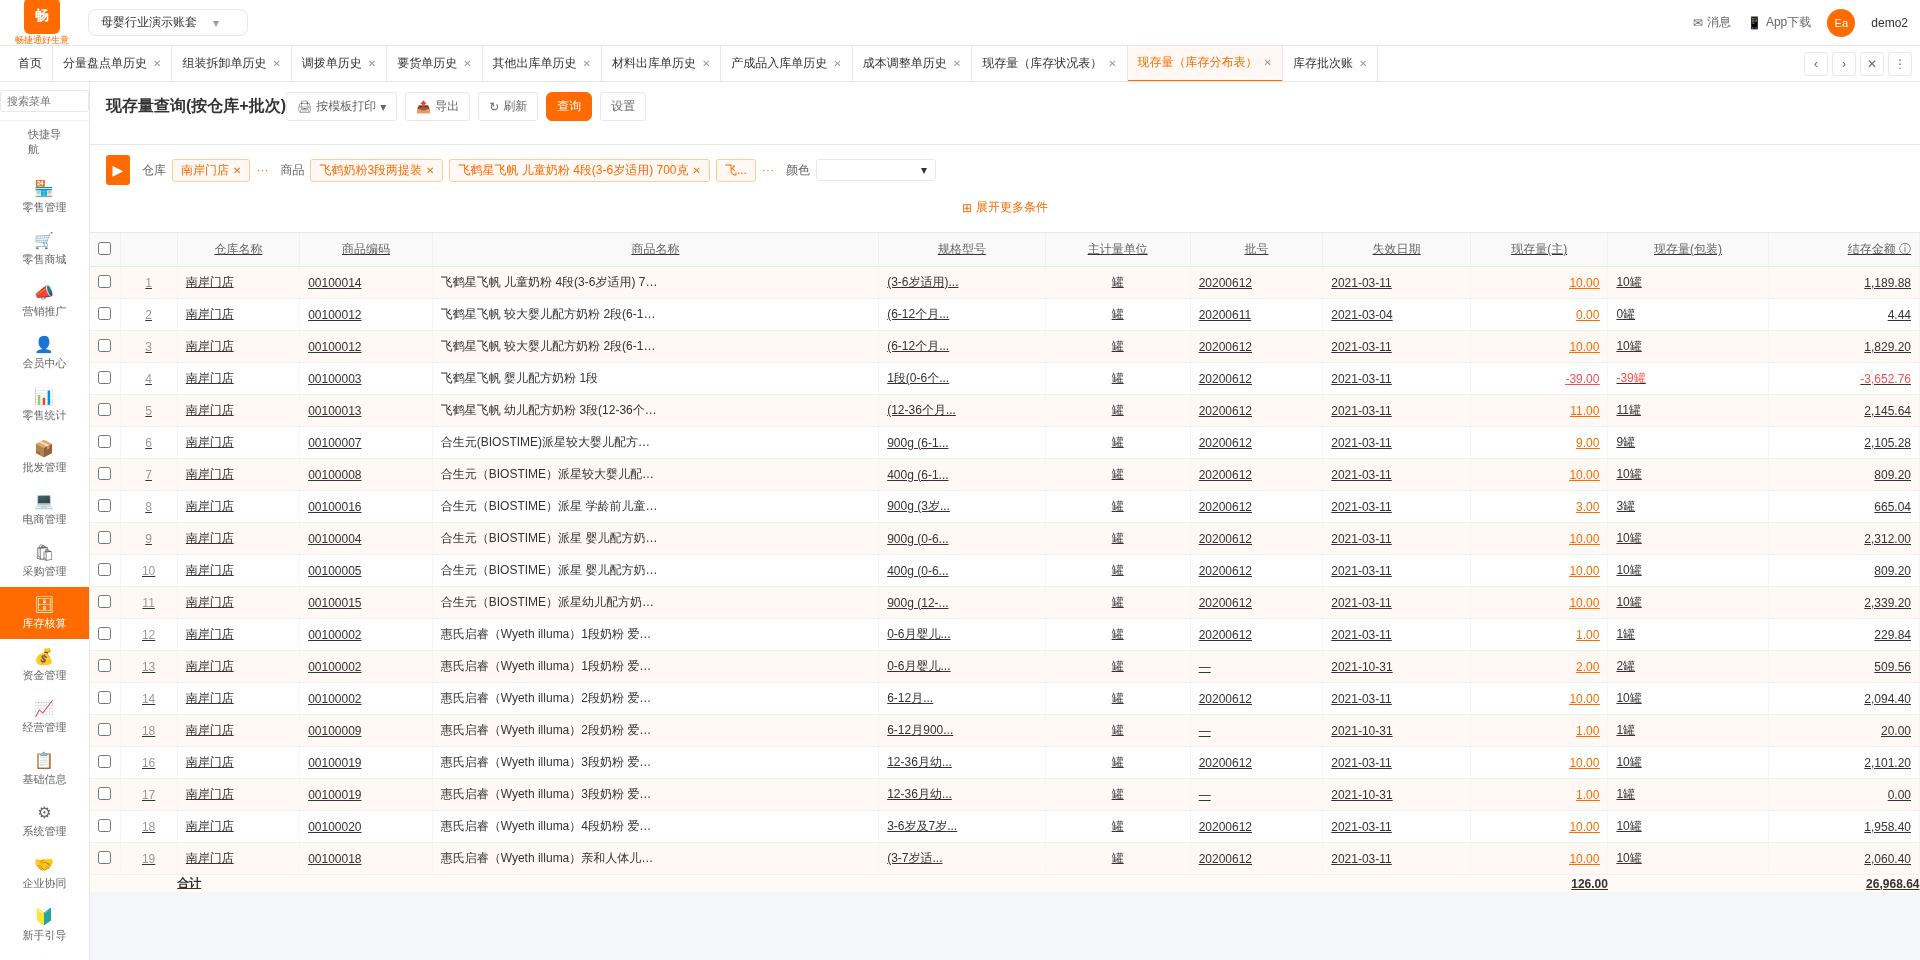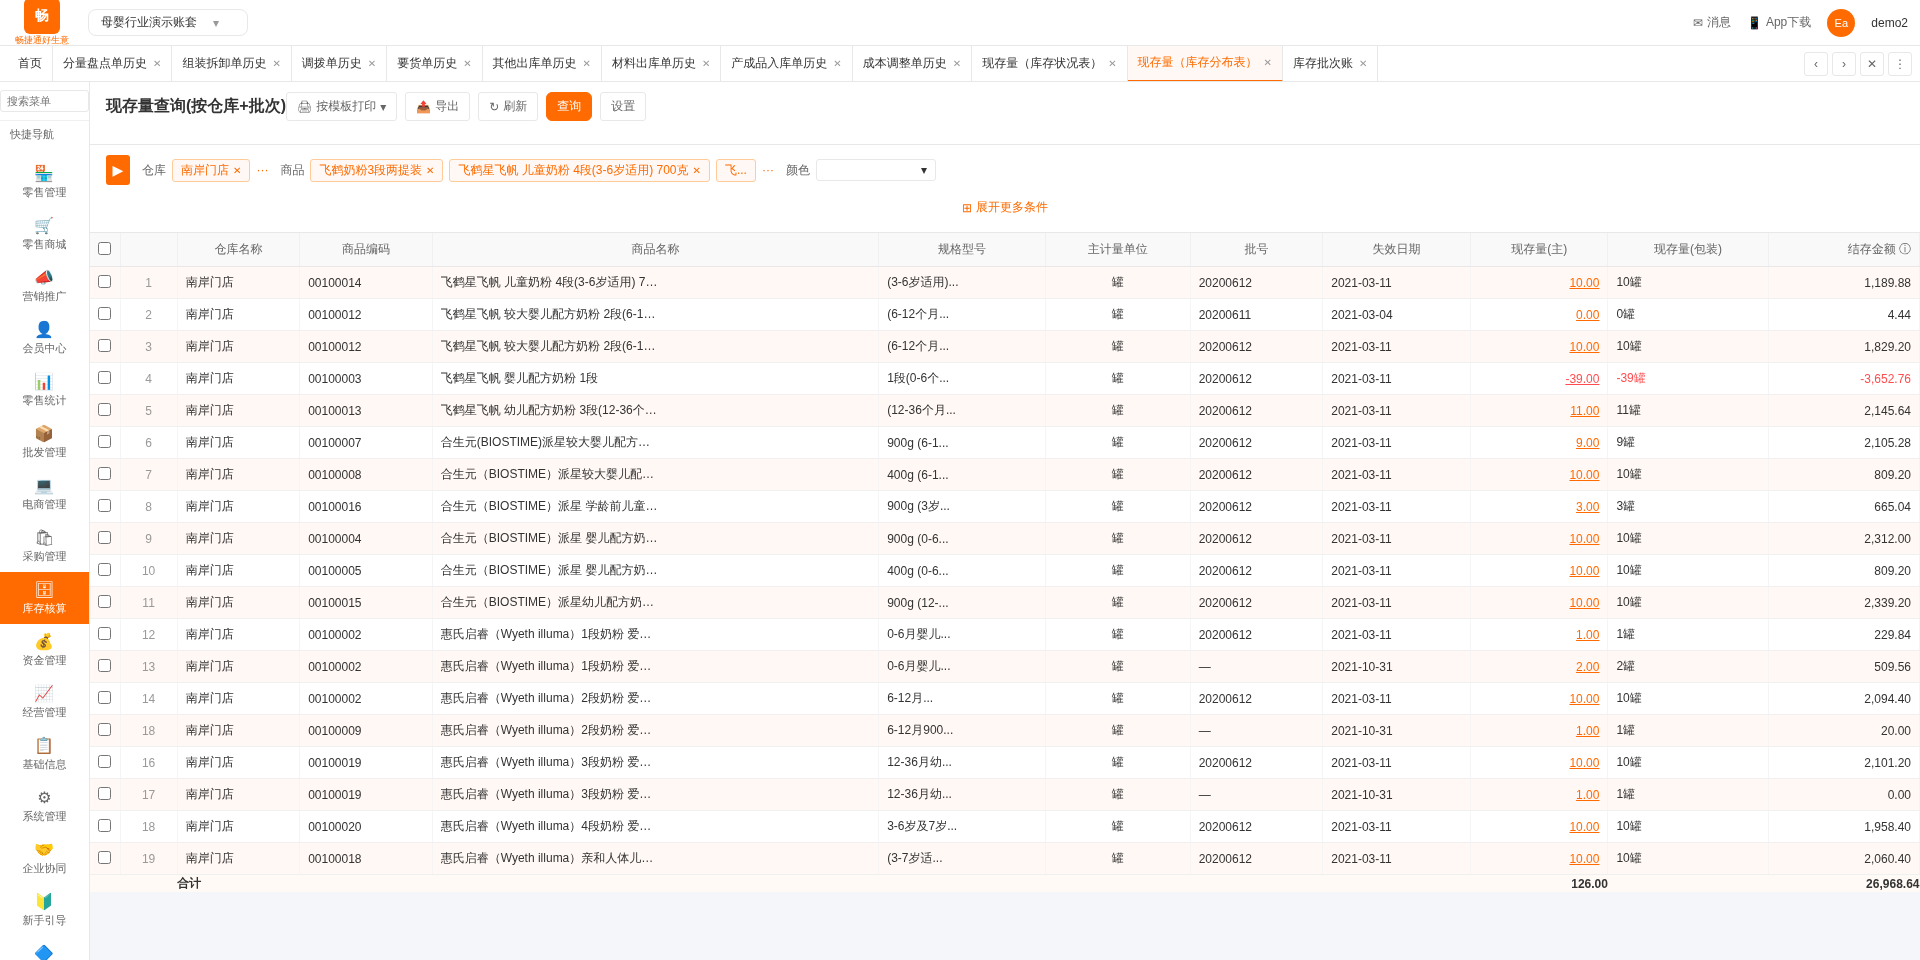--- a/index.html
+++ b/index.html
@@ -36,21 +36,21 @@
     .tab-nav { display: flex; align-items: center; margin-left: auto; gap: 4px; }
     .tab-nav-btn { width: 24px; height: 24px; border: 1px solid #e8e8e8; border-radius: 3px; display: flex; align-items: center; justify-content: center; cursor: pointer; color: #666; font-size: 12px; }
 
     
     .main-layout { display: flex; height: calc(960px - 46px - 36px); }
 
     
     .sidebar { width: 90px; background: #fff; border-right: 1px solid #e8e8e8; display: flex; flex-direction: column; flex-shrink: 0; }
     .sidebar-search { padding: 8px 0; border-bottom: 1px solid #f0f0f0; }
     .sidebar-search input { width: 100%; border: 1px solid #e8e8e8; border-radius: 3px; padding: 4px 6px; font-size: 11px; }
-    .sidebar-nav-label { padding: 6px 10px; font-size: 11px; color: #666; }
+    .sidebar-nav-label { padding: 6px 28px; font-size: 11px; color: #666; }
     .sidebar-item {
       display: flex; align-items: center; justify-content: center; flex-direction: column;
       padding: 8px 4px; cursor: pointer; color: #666; font-size: 11px; gap: 2px;
     }
     .sidebar-item.active { background: #ff6b00; color: #fff; }
     .sidebar-item .si-icon { font-size: 16px; }
     .sidebar-divider { height: 1px; background: #f0f0f0; margin: 4px 8px; }
 
     
     .content { flex: 1; display: flex; flex-direction: column; overflow: hidden; background: #f5f6fa; }
@@ -82,21 +82,21 @@
     .filter-tag .remove { cursor: pointer; color: #ff6b00; font-size: 10px; }
     .filter-more { color: #ff6b00; cursor: pointer; font-size: 12px; display: flex; align-items: center; gap: 2px; }
     .filter-expand { display: flex; align-items: center; justify-content: center; padding: 6px; }
     .filter-expand-btn { color: #ff6b00; cursor: pointer; font-size: 12px; display: flex; align-items: center; gap: 4px; }
     .filter-color { display: flex; align-items: center; gap: 6px; }
     .filter-color-input { border: 1px solid #e8e8e8; border-radius: 3px; padding: 3px 8px; font-size: 12px; min-width: 120px; display: flex; align-items: center; justify-content: space-between; cursor: pointer; }
     .orange-arrow { width: 24px; height: 30px; background: #ff6b00; display: flex; align-items: center; justify-content: center; border-radius: 3px; cursor: pointer; color: #fff; font-size: 14px; flex-shrink: 0; }
 
     
     .table-container { flex: 1; overflow: auto; padding: 0; }
-    table { width: 100%; border-collapse: collapse; background: #fff; }
+    table { width: 100%; border-collapse: collapse; background: #fff; text-decoration: underline; }
     thead th {
       background: #f9f9f9; border-bottom: 1px solid #e8e8e8; border-right: 1px solid #f0f0f0;
       padding: 8px 8px; font-size: 12px; font-weight: normal; color: #666;
       white-space: nowrap; position: sticky; top: 0; z-index: 2;
     }
     tbody td {
       border-bottom: 1px solid #f0f0f0; border-right: 1px solid #f5f5f5;
       padding: 7px 8px; font-size: 12px; color: #333;
     }
     tbody tr.highlight td { background: #fff8f5; }

